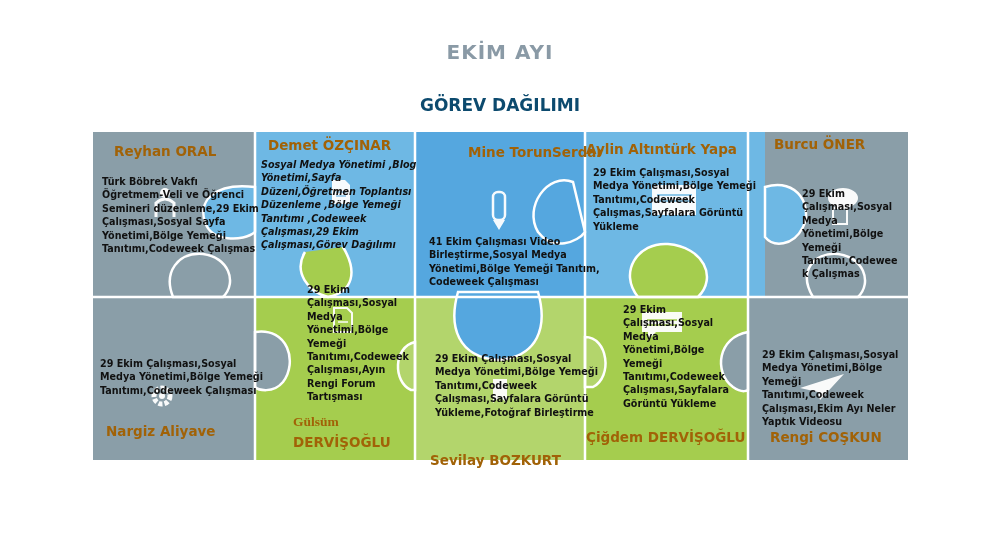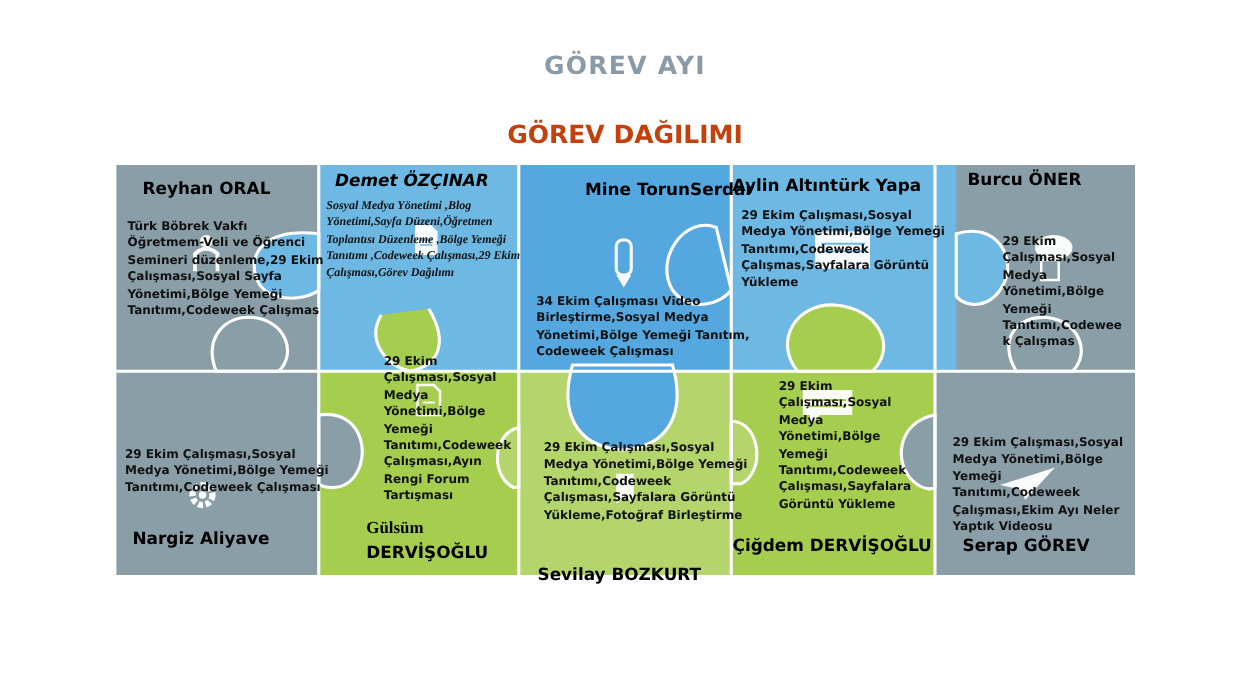--- a/index.html
+++ b/index.html
@@ -1,29 +1,29 @@
 <!DOCTYPE html>
 <html><head>
 <meta charset="utf-8">
 <style>
   html, body { margin:0; padding:0; background:#ffffff; }
   body { width:1000px; height:550px; position:relative; overflow:hidden; font-family:"DejaVu Sans", sans-serif; }
   .title { position:absolute; left:0; width:1000px; text-align:center; font-family:"DejaVu Sans", sans-serif; font-weight:bold; }
   .t1 { top:40px; font-size:20px; color:#8a9aa6; letter-spacing:1px; }
-  .t2 { top:95px; font-size:20px; color:#c2410c; }
+  .t2 { top:95px; font-size:17px; color:#0c4a6e; }
   svg.puzzle { position:absolute; left:93px; top:132px; }
-  .piece-label { position:absolute; font-family:"DejaVu Sans", sans-serif; font-weight:bold; color:#000000; font-size:13.5px; white-space:nowrap; line-height:1.2; }
+  .piece-label { position:absolute; font-family:"DejaVu Sans", sans-serif; font-weight:bold; color:#a16207; font-size:13.5px; white-space:nowrap; line-height:1.2; }
   .piece-text { position:absolute; font-family:"DejaVu Sans", sans-serif; font-weight:bold; color:#111; font-size:9.6px; line-height:13.4px; }
   .italic { font-style:italic; }
   .icon { position:absolute; opacity:0.95; }
 </style>
 </head>
 <body>
 
-<div class="title t1">GÖREV  AYI</div>
+<div class="title t1">EKİM  AYI</div>
 <div class="title t2">GÖREV DAĞILIMI</div>
 
 <svg class="puzzle" width="815" height="328" viewBox="0 0 815 328" xmlns="http://www.w3.org/2000/svg">
 
   <rect x="0" y="0" width="815" height="328" fill="#8a9ea8"></rect>
 
   <rect x="162" y="0" width="160" height="165" fill="#6eb8e4"></rect>
   <rect x="322" y="0" width="170" height="165" fill="#55a7df"></rect>
   <rect x="492" y="0" width="180" height="165" fill="#6eb8e4"></rect>
 
@@ -102,25 +102,25 @@
   <line x1="5" y1="8" x2="35" y2="8" stroke="#a5cd4e" stroke-width="1.5"></line>
   <line x1="5" y1="13" x2="35" y2="13" stroke="#a5cd4e" stroke-width="1.5"></line>
 </svg>
 <svg class="icon" style="left:800px;top:372px" width="44" height="28" viewBox="0 0 44 28">
   <path d="M0,16 L44,2 L20,28 L18,20 Z" fill="#fff"></path>
 </svg>
 
 <div class="piece-label" style="left:114px;top:143px;">Reyhan ORAL</div>
 <div class="piece-text" style="left:102px;top:175px;width:160px;">Türk Böbrek Vakfı Öğretmem-Veli ve Öğrenci Semineri düzenleme,29 Ekim Çalışması,Sosyal Sayfa Yönetimi,Bölge Yemeği Tanıtımı,Codeweek Çalışmas</div>
 
-<div class="piece-label" style="left:268px;top:137px;font-style:italic;">Demet ÖZÇINAR</div>
-<div class="piece-text italic" style="left:261px;top:158px;width:160px;font-family:Liberation Serif, serif;">Sosyal Medya Yönetimi ,Blog Yönetimi,Sayfa Düzeni,Öğretmen Toplantısı Düzenleme ,Bölge Yemeği Tanıtımı ,Codeweek Çalışması,29 Ekim Çalışması,Görev Dağılımı</div>
+<div class="piece-label" style="left:268px;top:137px;">Demet ÖZÇINAR</div>
+<div class="piece-text italic" style="left:261px;top:158px;width:160px;">Sosyal Medya Yönetimi ,Blog Yönetimi,Sayfa Düzeni,Öğretmen Toplantısı Düzenleme ,Bölge Yemeği Tanıtımı ,Codeweek Çalışması,29 Ekim Çalışması,Görev Dağılımı</div>
 
 <div class="piece-label" style="left:426px;top:144px;margin-left:42px;">Mine TorunSerdar</div>
-<div class="piece-text" style="left:429px;top:235px;width:172px;">34 Ekim Çalışması Video Birleştirme,Sosyal Medya Yönetimi,Bölge Yemeği Tanıtım, Codeweek Çalışması</div>
+<div class="piece-text" style="left:429px;top:235px;width:172px;">41 Ekim Çalışması Video Birleştirme,Sosyal Medya Yönetimi,Bölge Yemeği Tanıtım, Codeweek Çalışması</div>
 
 <div class="piece-label" style="left:586px;top:141px;">Aylin Altıntürk Yapa</div>
 <div class="piece-text" style="left:593px;top:166px;width:168px;">29 Ekim Çalışması,Sosyal Medya Yönetimi,Bölge Yemeği Tanıtımı,Codeweek Çalışmas,Sayfalara Görüntü Yükleme</div>
 
 <div class="piece-label" style="left:774px;top:136px;text-align:center;">Burcu ÖNER</div>
 <div class="piece-text" style="left:802px;top:187px;width:102px;">29 Ekim Çalışması,Sosyal Medya Yönetimi,Bölge Yemeği Tanıtımı,Codewee k Çalışmas</div>
 
 <div class="piece-text" style="left:100px;top:357px;width:166px;">29 Ekim Çalışması,Sosyal Medya Yönetimi,Bölge Yemeği Tanıtımı,Codeweek Çalışması</div>
 <div class="piece-label" style="left:106px;top:423px;">Nargiz Aliyave</div>
 
@@ -128,13 +128,13 @@
 <div class="piece-label" style="left:293px;top:414px;font-family:Liberation Serif, serif;">Gülsüm</div>
 <div class="piece-label" style="left:293px;top:434px;">DERVİŞOĞLU</div>
 
 <div class="piece-text" style="left:435px;top:352px;width:165px;">29 Ekim Çalışması,Sosyal Medya Yönetimi,Bölge Yemeği Tanıtımı,Codeweek Çalışması,Sayfalara Görüntü Yükleme,Fotoğraf Birleştirme</div>
 <div class="piece-label" style="left:430px;top:429px;margin-top:23px;">Sevilay BOZKURT</div>
 
 <div class="piece-text" style="left:623px;top:303px;width:106px;">29 Ekim Çalışması,Sosyal Medya Yönetimi,Bölge Yemeği Tanıtımı,Codeweek Çalışması,Sayfalara Görüntü Yükleme</div>
 <div class="piece-label" style="left:586px;top:429px;">Çiğdem DERVİŞOĞLU</div>
 
 <div class="piece-text" style="left:762px;top:348px;width:140px;">29 Ekim Çalışması,Sosyal Medya Yönetimi,Bölge Yemeği Tanıtımı,Codeweek Çalışması,Ekim Ayı Neler Yaptık Videosu</div>
-<div class="piece-label" style="left:770px;top:429px;">Serap GÖREV</div>
+<div class="piece-label" style="left:770px;top:429px;">Rengi COŞKUN</div>
 
 </body></html>

